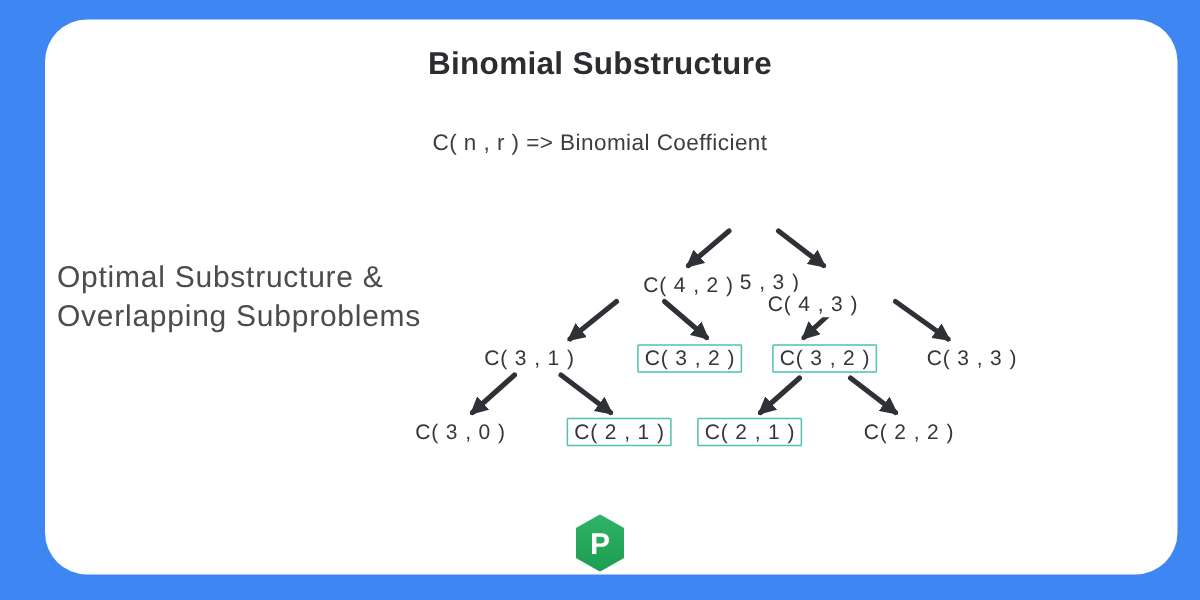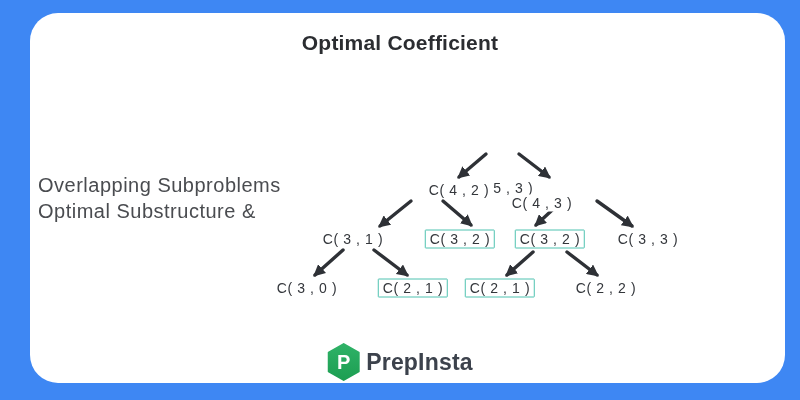--- a/index.html
+++ b/index.html
@@ -82,26 +82,27 @@
     color: #3c424c;
   }
 </style>
 </head>
 <body>
 
 <div class="card"></div>
 
 <div class="stage">
 
-  <h1 class="page-title">Optimal Coefficient</h1>
+  <h1 class="page-title">Binomial Substructure</h1>
 
+  <div class="subtitle">C( n , r ) =&gt; Binomial Coefficient</div>
 
   <div class="side-note">
+    <span>Optimal Substructure &amp;</span>
     <span>Overlapping Subproblems</span>
-    <span>Optimal Substructure &amp;</span>
   </div>
 
   <svg id="arrows" width="800" height="400" viewBox="0 0 800 400">
     <defs>
       <marker id="ah" viewBox="0 0 10 10" refX="8" refY="5" markerWidth="3.5" markerHeight="3.5" orient="auto">
         <path d="M0,0 L10,5 L0,10 Z" fill="#2e3136"></path>
       </marker>
     </defs>
     <g id="edge-group">
         <line x1="486" y1="154" x2="459" y2="177" stroke="#2e3136" stroke-width="3.4" stroke-linecap="round" marker-end="url(#ah)"></line>
@@ -135,16 +136,15 @@
     <svg width="33" height="38" viewBox="0 0 33 38">
       <defs>
         <linearGradient id="hexg" x1="0" y1="0" x2="0" y2="1">
           <stop offset="0" stop-color="#2fb267"></stop>
           <stop offset="1" stop-color="#1d9e52"></stop>
         </linearGradient>
       </defs>
       <polygon points="16.5,1 31.5,9.5 31.5,28.5 16.5,37 1.5,28.5 1.5,9.5" fill="url(#hexg)" stroke="url(#hexg)" stroke-width="2" stroke-linejoin="round"></polygon>
       <text id="logo-letter" x="16.5" y="26" text-anchor="middle" font-family="Liberation Sans, DejaVu Sans, sans-serif" font-size="20" font-weight="bold" fill="#ffffff">P</text>
     </svg>
-    <span class="logo-text">PrepInsta</span>
   </div>
 
 </div>
 
 </body></html>

